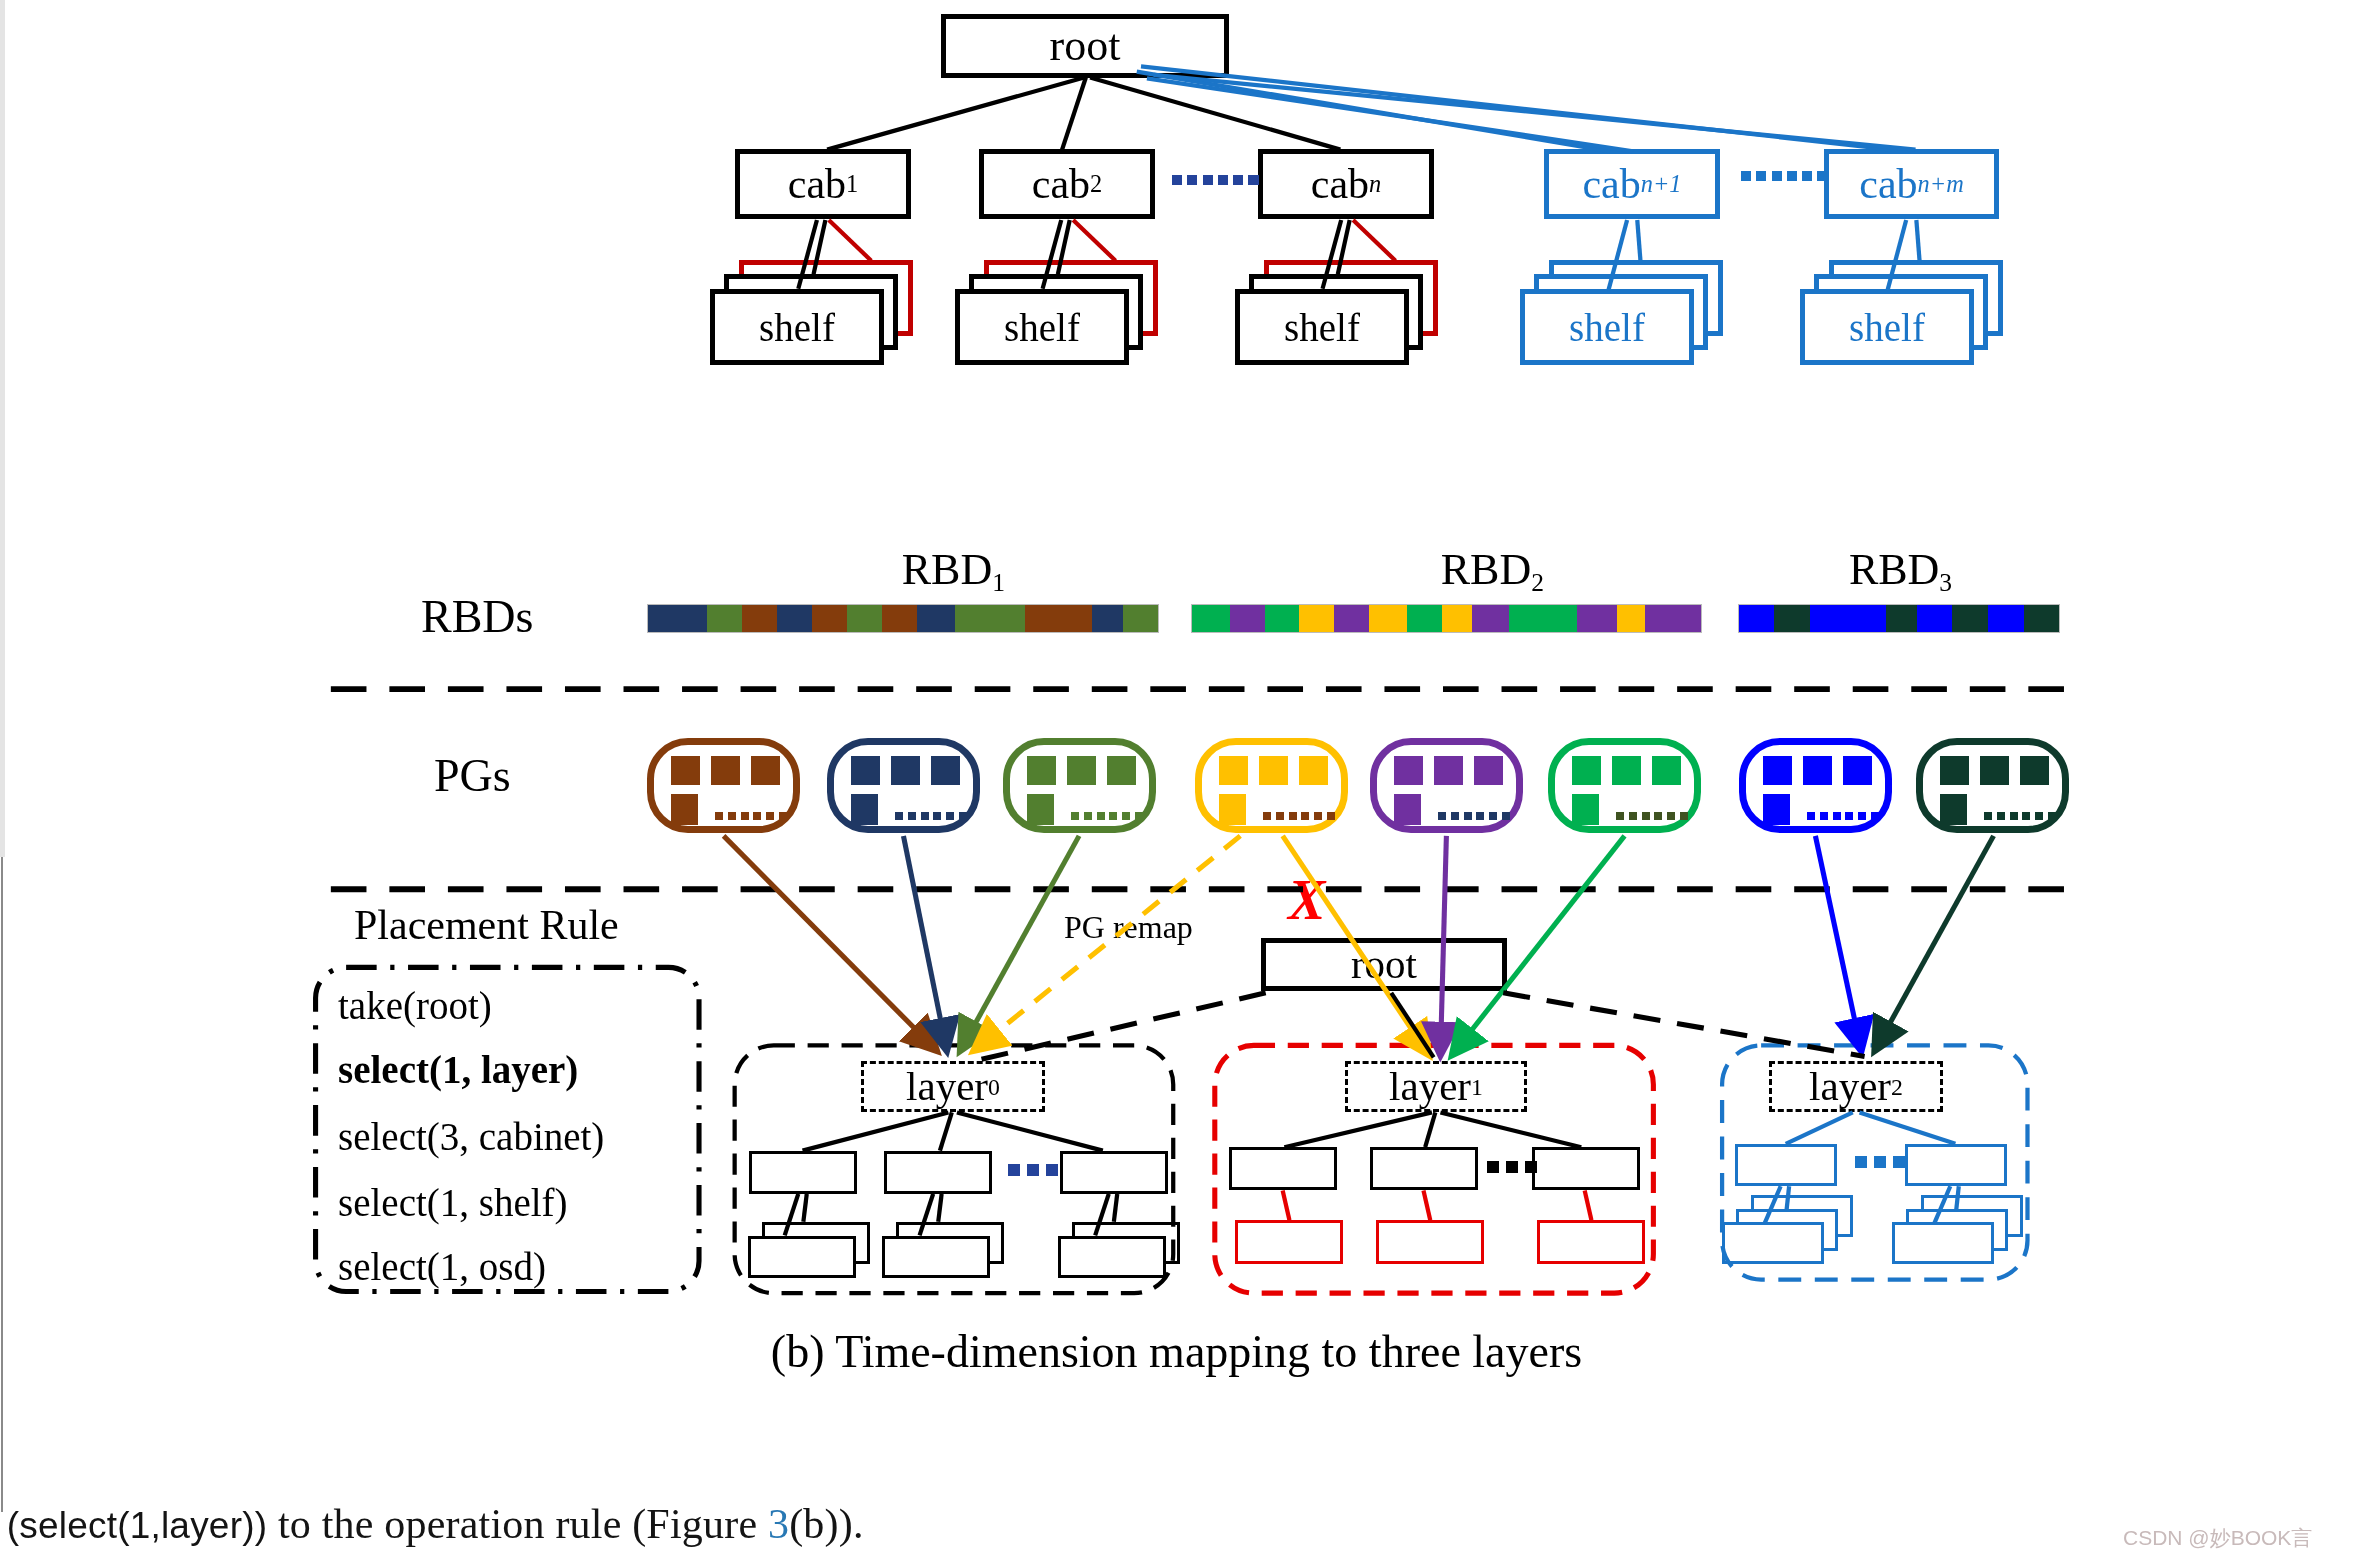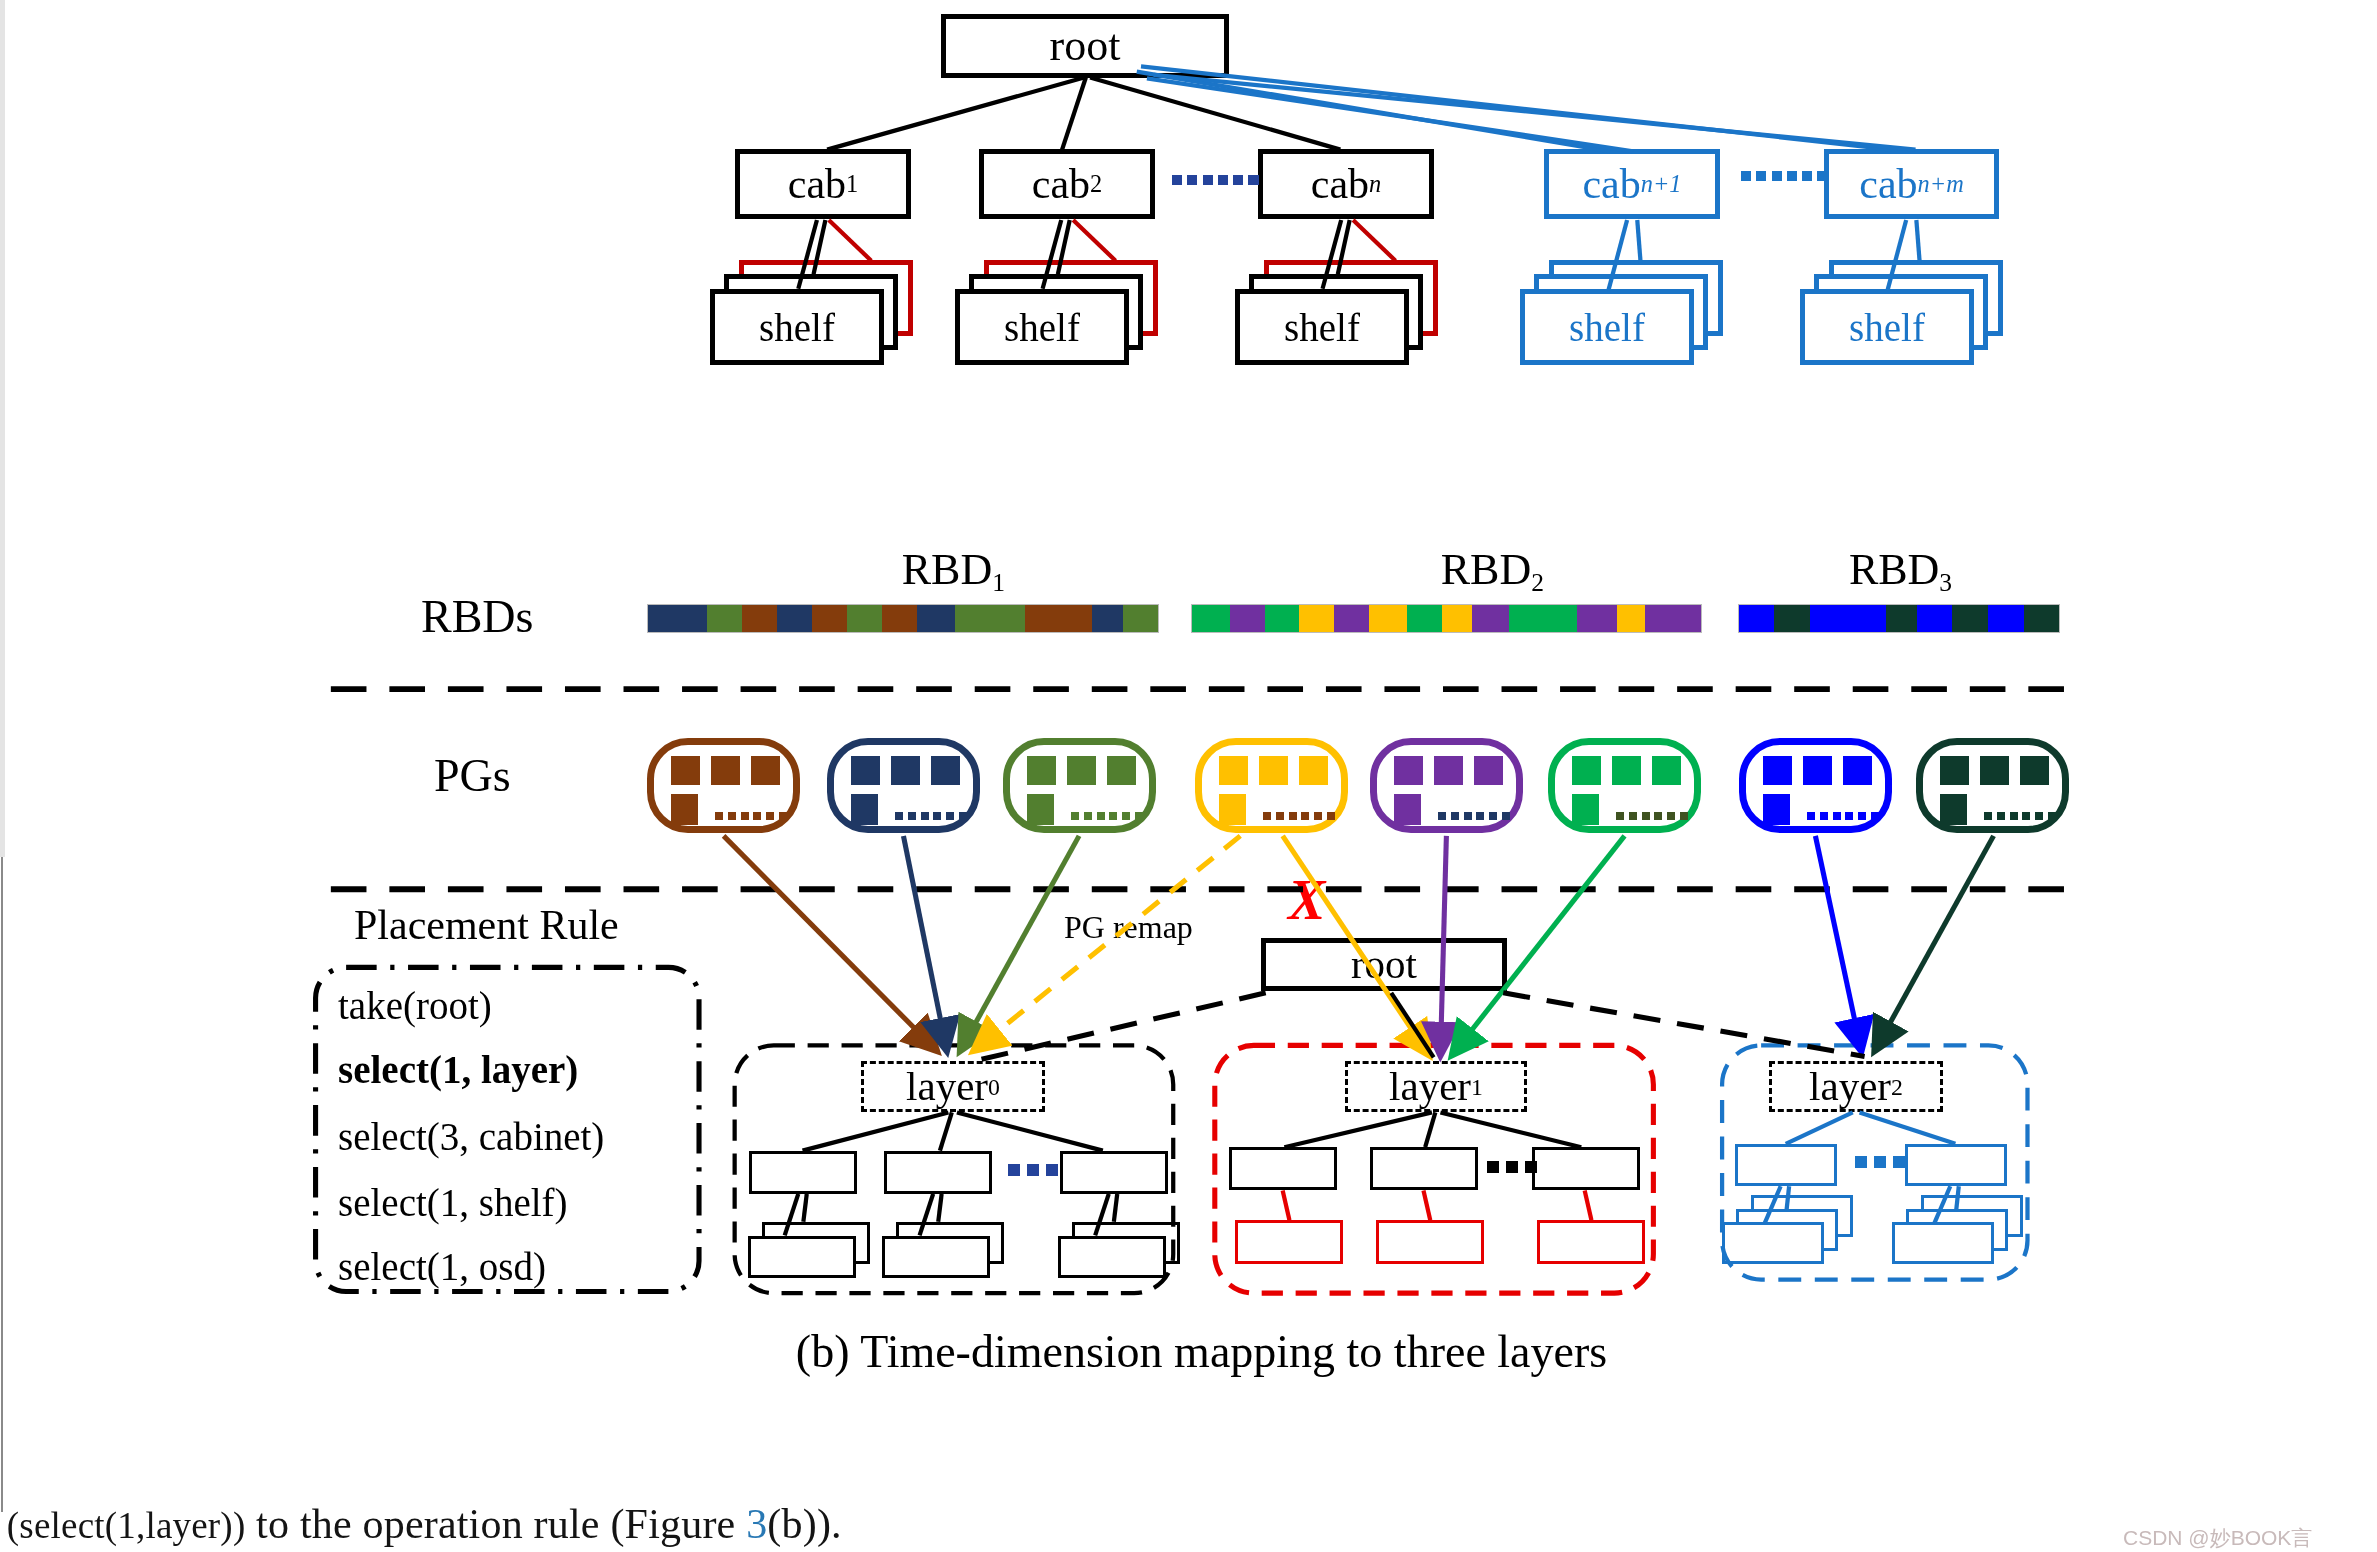--- a/index.html
+++ b/index.html
@@ -20,21 +20,21 @@
   .pg i{position:absolute;display:block}
   .bar{position:absolute;display:flex;height:29px;border:0.8px solid #bbb}
   .bar i{display:block;height:100%}
   .dashbox{position:absolute;border:3.4px dashed #000;background:transparent;display:flex;
       align-items:center;justify-content:center;line-height:1}
   svg.layer{position:absolute;left:0;top:0;pointer-events:none}
   .cap{position:absolute;text-align:center;white-space:nowrap}
   .figcap{position:absolute;color:#141414;letter-spacing:0.2px}
   .sc{font-variant:small-caps}
   .blue3{color:var(--c-link)}
-  .mono{font-family:Liberation Serif, serif;font-size:37px}
+  .mono{font-family:Liberation Sans, sans-serif;font-size:37px}
   .wm{position:absolute;font-family:"Liberation Sans",sans-serif;color:#c8baba;font-size:21px;white-space:nowrap}
 </style>
 </head>
 <body>
 
 <div id="canvas">
 
   <div class="abs" style="left:0;top:0;width:5.1px;height:857px;background:#e4e4e4"></div>
   <div class="abs" style="left:0.8px;top:857px;width:2.5px;height:655px;background:#8a8a8a"></div>
 
@@ -349,21 +349,21 @@
     <div class="bx thin blue" style="left:29px;top:0;width:102px;height:42px"></div>
     <div class="bx thin blue" style="left:14.4px;top:13.6px;width:102px;height:42px"></div>
     <div class="bx thin blue" style="left:0;top:27px;width:102px;height:42px"></div>
   </div>
   <div class="abs" style="left:1892px;top:1195px;width:132px;height:71px">
     <div class="bx thin blue" style="left:29px;top:0;width:102px;height:42px"></div>
     <div class="bx thin blue" style="left:14.4px;top:13.6px;width:102px;height:42px"></div>
     <div class="bx thin blue" style="left:0;top:27px;width:102px;height:42px"></div>
   </div>
 
-  <div class="cap" style="left:667px;top:1325px;width:1069px;font-size:46px">
+  <div class="cap" style="left:642px;top:1325px;width:1069px;font-size:46px">
     <span>(b) Time-dimension mapping to three layers</span>
   </div>
 
   <svg class="layer" width="2377" height="1553" viewBox="0 0 2802 1830">
     <defs>
       <marker id="m-brown" markerWidth="9" markerHeight="9" refX="6.5" refY="4" orient="auto">
           <path d="M0,0 L8,4 L0,8 z" fill="#843C0C"></path>
         </marker>
       <marker id="m-navy" markerWidth="9" markerHeight="9" refX="6.5" refY="4" orient="auto">
           <path d="M0,0 L8,4 L0,8 z" fill="#1F3864"></path>

